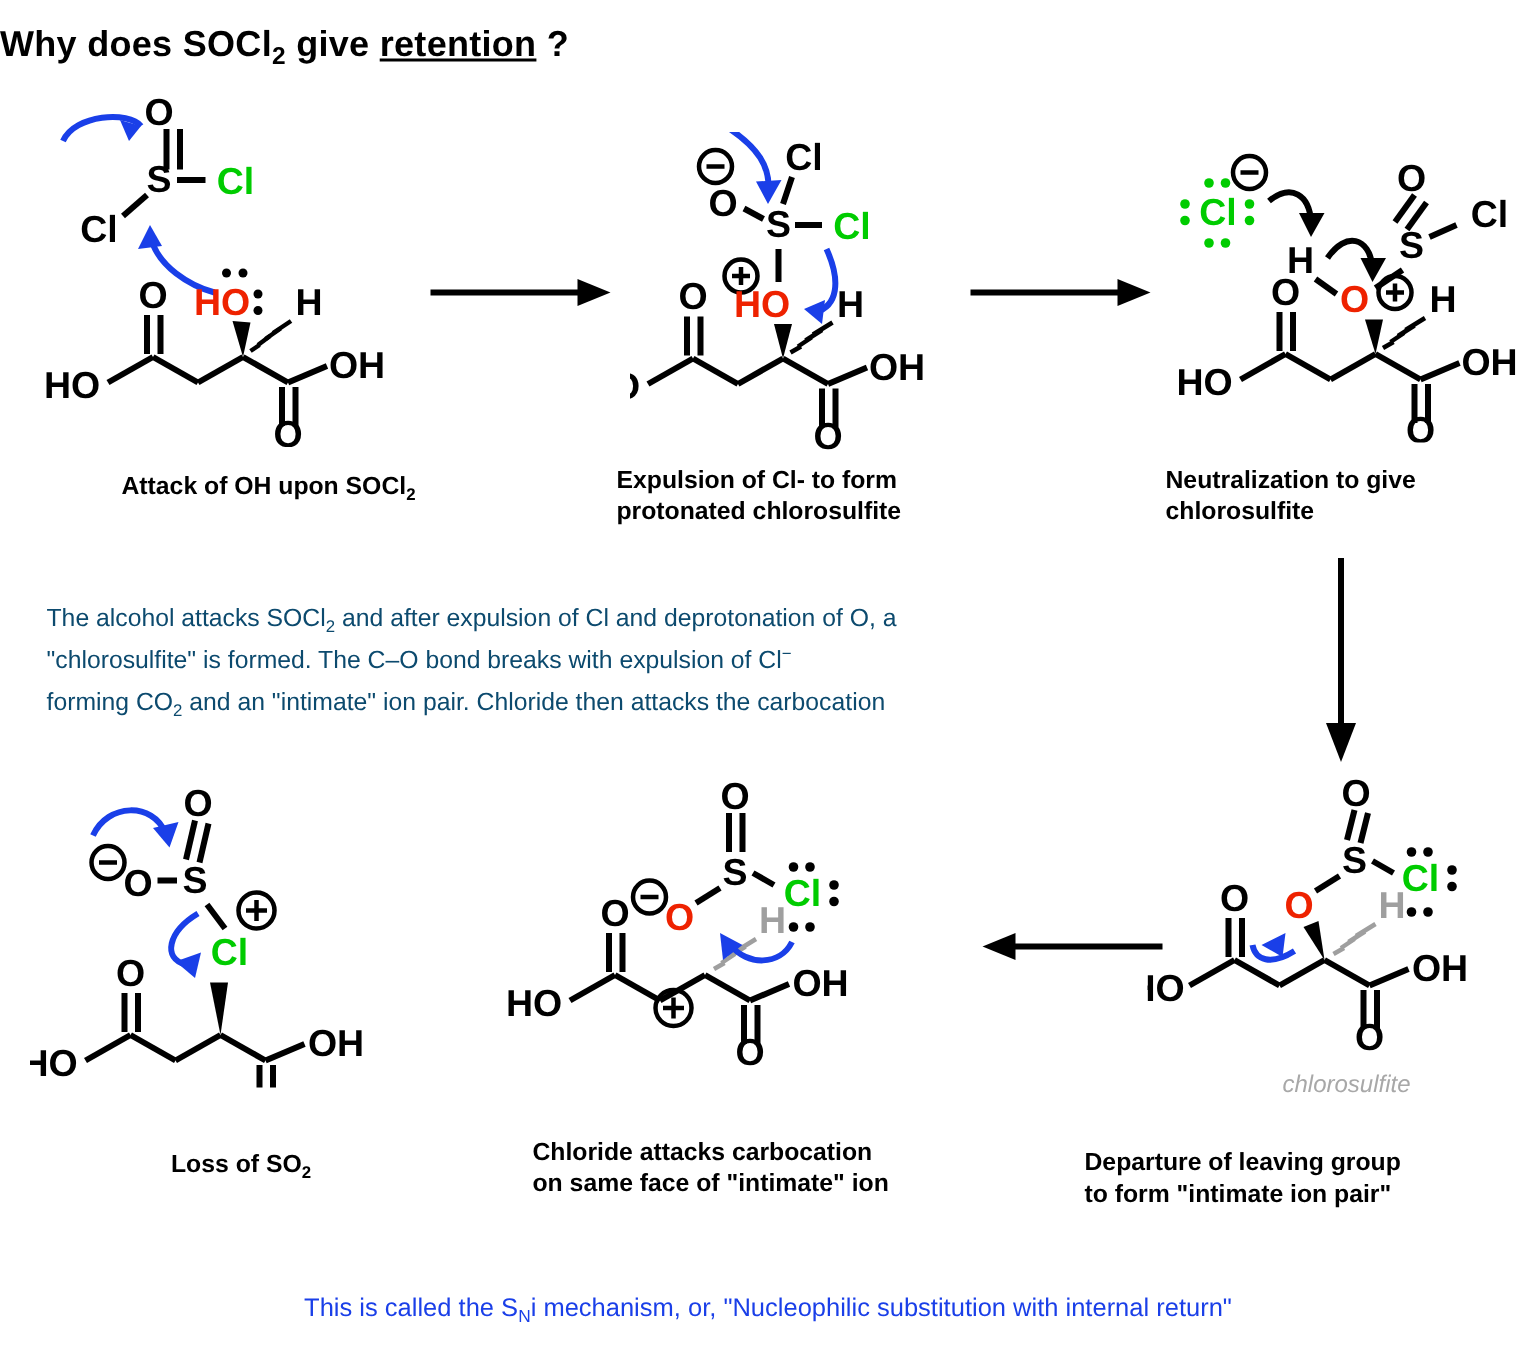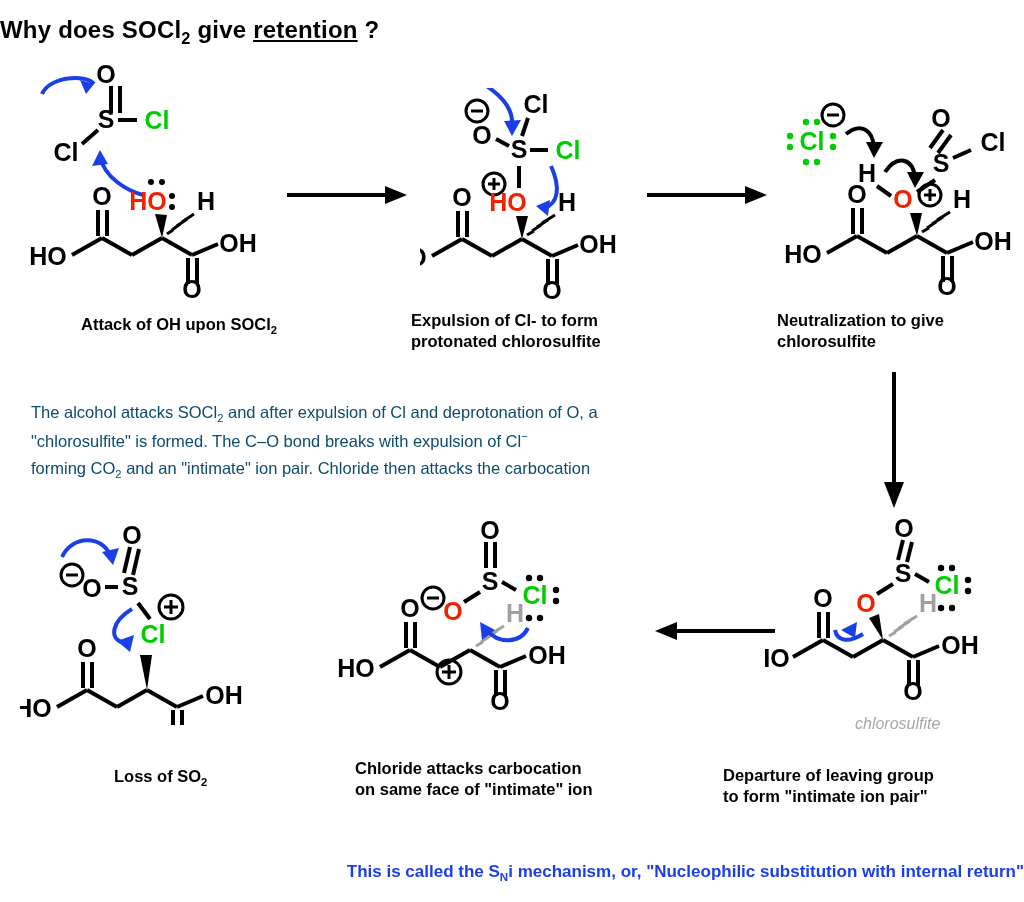--- a/index.html
+++ b/index.html
@@ -22,22 +22,22 @@
   #cap2{top:310px;left:411px;width:250px;}
   #cap3{top:310px;left:777px;width:250px;}
   #cap4{top:766px;left:114px;width:220px;}
   #cap5{top:758px;left:355px;width:290px;}
   #cap6{top:728px;left:723px;width:300px;margin-top:37px;}
   #para{
     top:399px;left:31px;width:640px;
     font-size:16.5px;line-height:1.62;color:#0c4a6e;
   }
   #footer{
-    top:862px;left:0;width:1024px;text-align:right;
-    font-size:17px;font-weight:bold;color:#1a3fe8;
+    top:862px;left:0;width:1024px;text-align:center;
+    font-size:17px;font-weight:normal;color:#1a3fe8;
   }
   #chloro-label{
     top:715px;left:855px;width:200px;
     font-size:16px;font-style:italic;color:#a8a8a8;
   }
   sub{font-size:.68em;}
   sup{font-size:.68em;}
   svg{display:block;}
   .sv{position:absolute;}
 </style>

